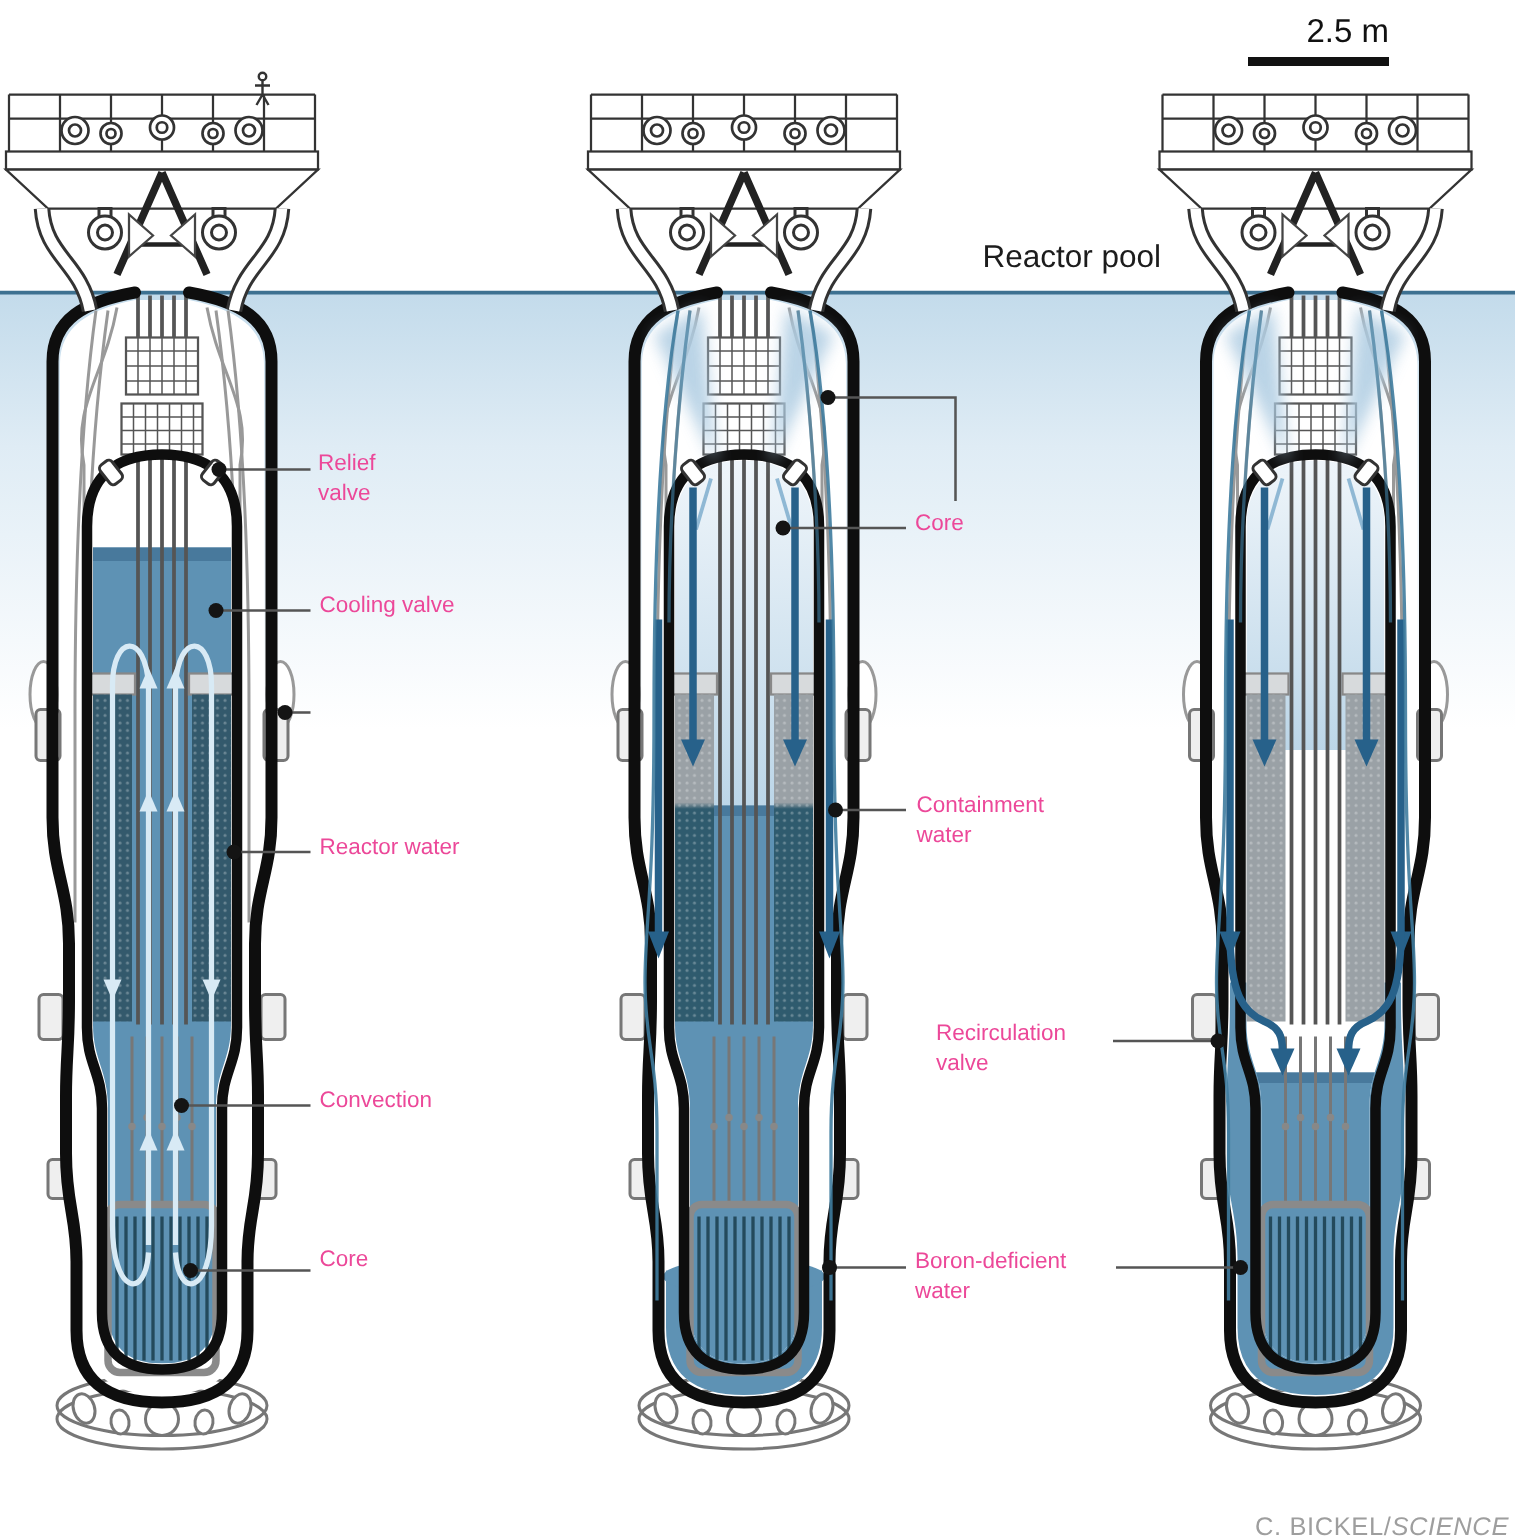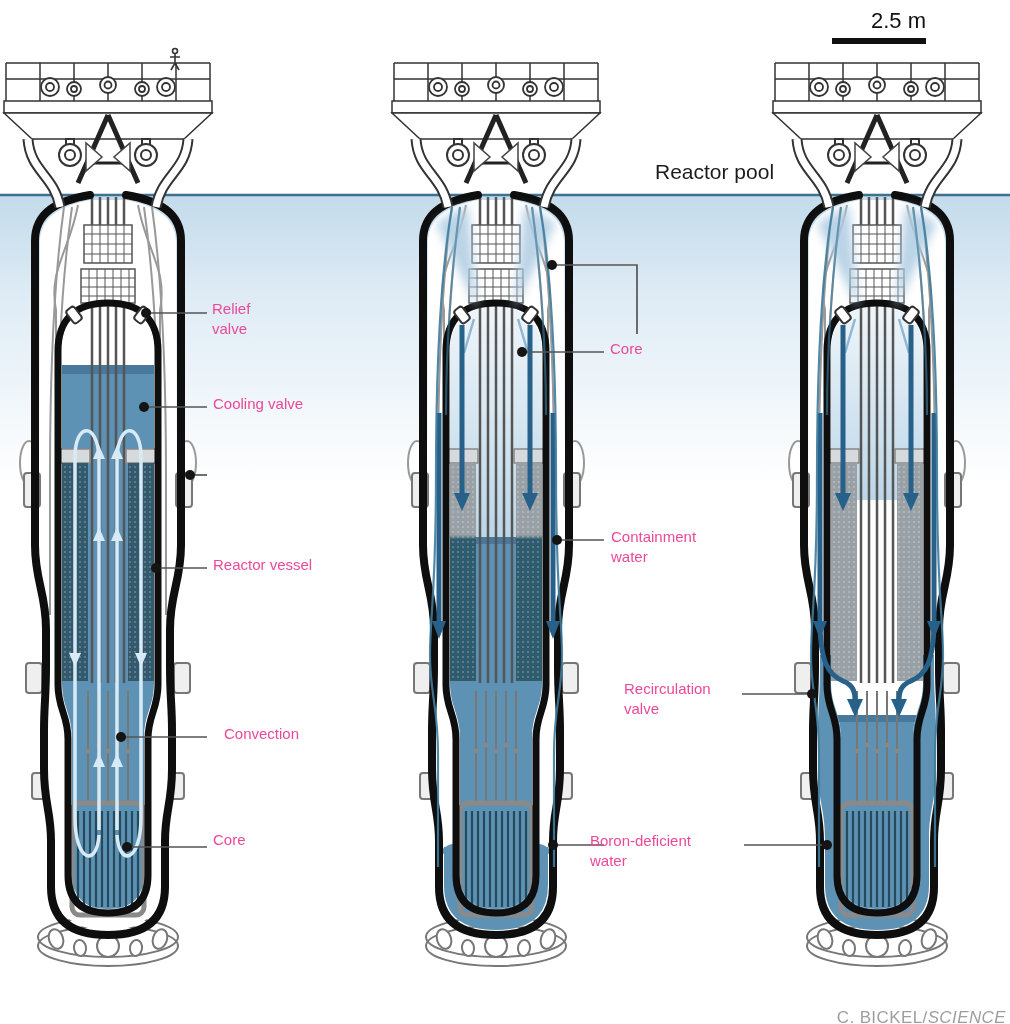--- a/index.html
+++ b/index.html
@@ -311,40 +311,40 @@
 <div id="pool-label">Reactor pool</div>
 
 <div class="lbl" style="left:212px;top:299px">
   <span>Relief</span>
   <span>valve</span>
 </div>
 <div class="lbl" style="left:213px;top:394px">
   <span>Cooling valve</span>
 </div>
 <div class="lbl" style="left:213px;top:555px">
-  <span>Reactor vessel</span>
-</div>
-<div class="lbl" style="left:224px;top:724px">
+  <span>Reactor water</span>
+</div>
+<div class="lbl" style="left:213px;top:724px">
   <span>Convection</span>
 </div>
 <div class="lbl" style="left:213px;top:830px">
   <span>Core</span>
 </div>
 <div class="lbl" style="left:610px;top:339px">
   <span>Core</span>
 </div>
 <div class="lbl" style="left:611px;top:527px">
   <span>Containment</span>
   <span>water</span>
 </div>
 <div class="lbl" style="left:624px;top:679px">
   <span>Recirculation</span>
   <span>valve</span>
 </div>
-<div class="lbl" style="left:590px;top:831px">
+<div class="lbl" style="left:610px;top:831px">
   <span>Boron-deficient</span>
   <span>water</span>
 </div>
 
 <div id="credit">
   <span>C. BICKEL/</span><span class="pub">SCIENCE</span>
 </div>
 
 </div>
 

